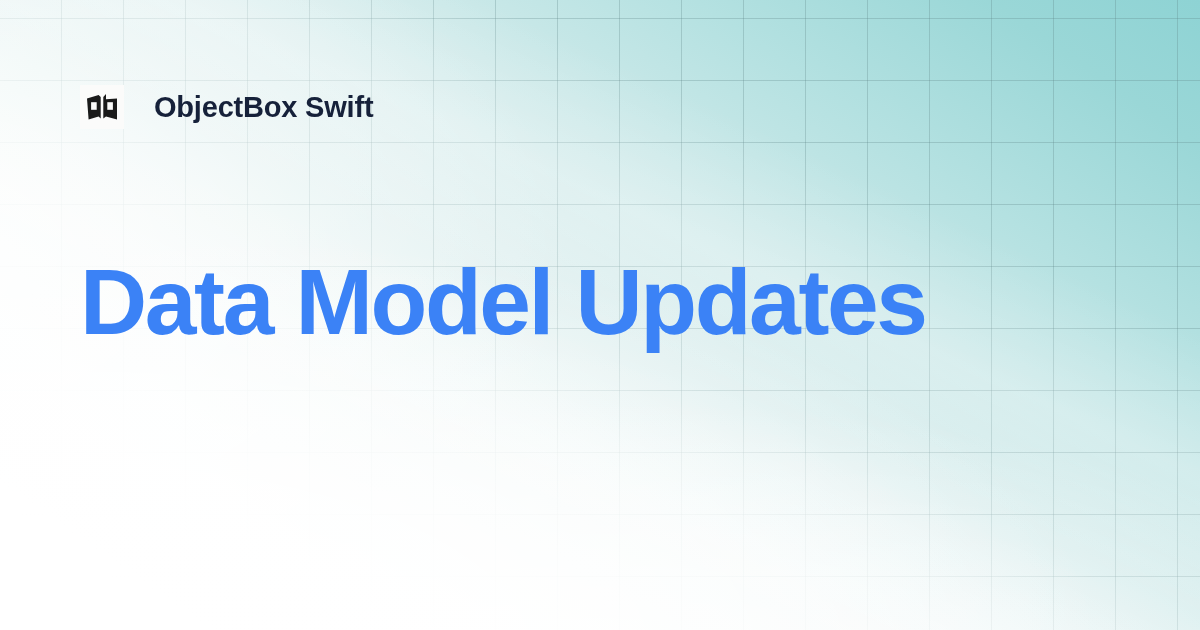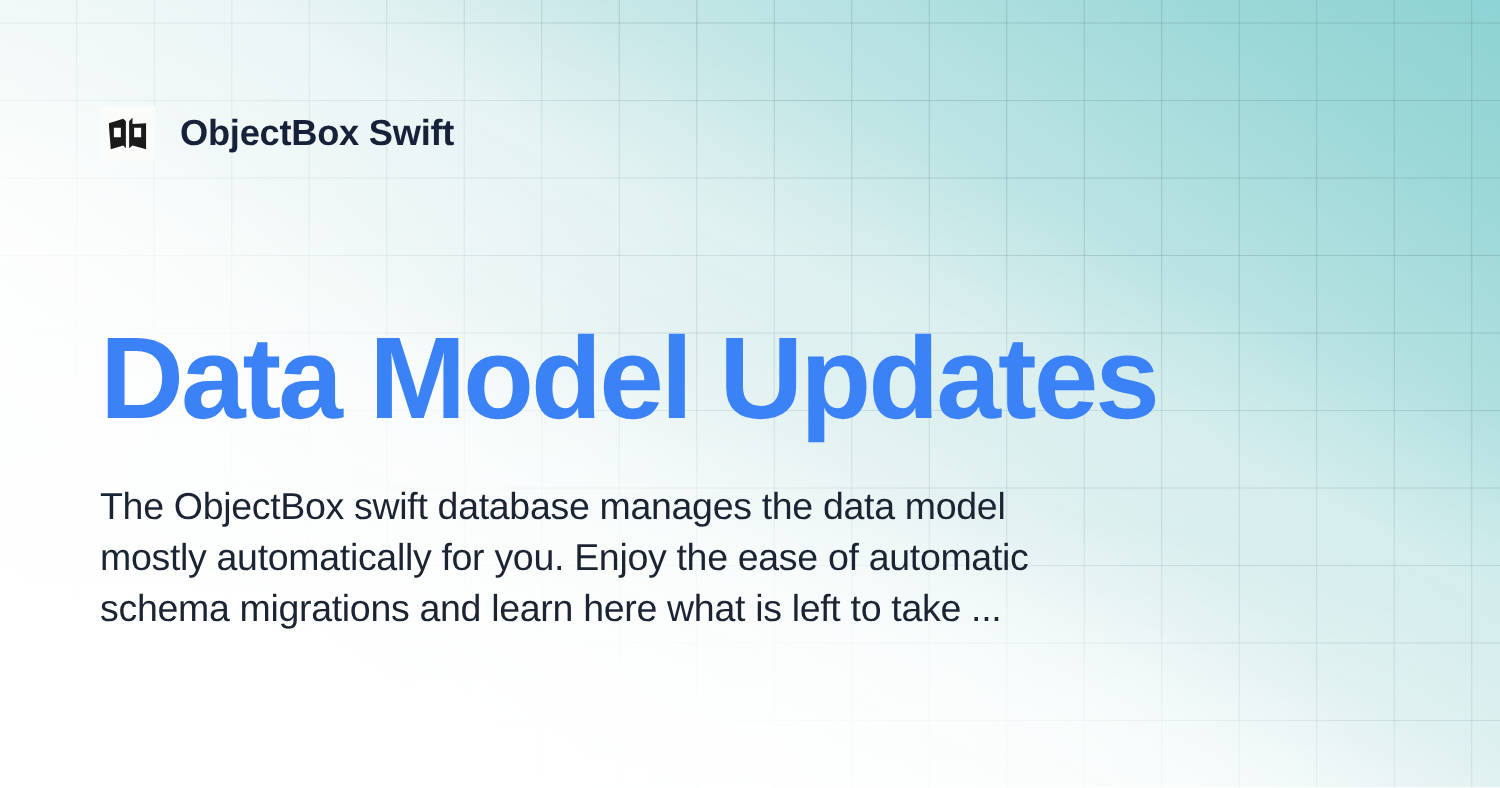--- a/index.html
+++ b/index.html
@@ -82,21 +82,21 @@
     z-index: 5;
   }
 
   
   .brand {
     position: absolute;
     left: 80px;
     top: 85px;
     display: flex;
     align-items: center;
-    gap: 20px;
+    gap: 30px;
   }
 
   .brand-logo {
     width: 44px;
     height: 44px;
     background: #fbfbfa;
     display: flex;
     align-items: center;
     justify-content: center;
     flex: none;
@@ -160,16 +160,15 @@
           <path d="M30 4.6 L30 25.4 L19.0 22.4 L16.3 24.6 L16.3 3.0 L19.0 0.0 L19.0 5.2 Z" fill="#1a1a1a"></path>
           <rect x="4.1" y="8.2" width="5.6" height="7.6" fill="#fbfbfa"></rect>
           <rect x="20.3" y="8.2" width="5.6" height="7.6" fill="#fbfbfa"></rect>
         </svg>
       </span>
       <span class="brand-name">ObjectBox Swift</span>
     </div>
 
     <h1 class="headline">Data Model Updates</h1>
 
-    <p class="description">The ObjectBox swift database manages the data model mostly automatically for you. Enjoy the ease of automatic schema migrations and learn here what is left to take ...</p>
 
   </div>
 </div>
 
 </body></html>

